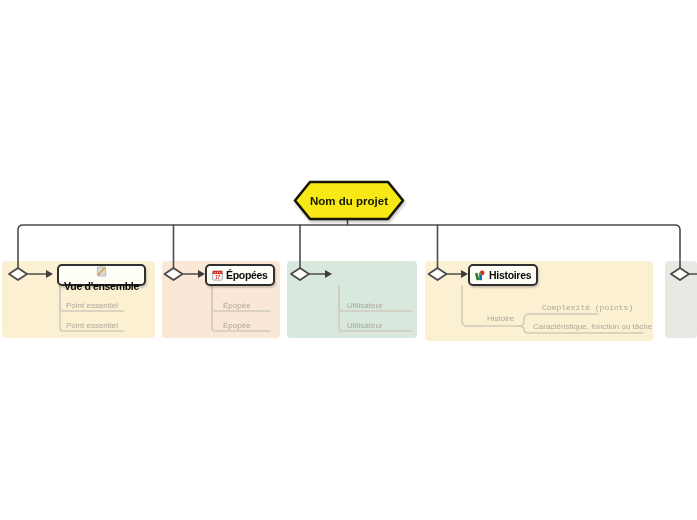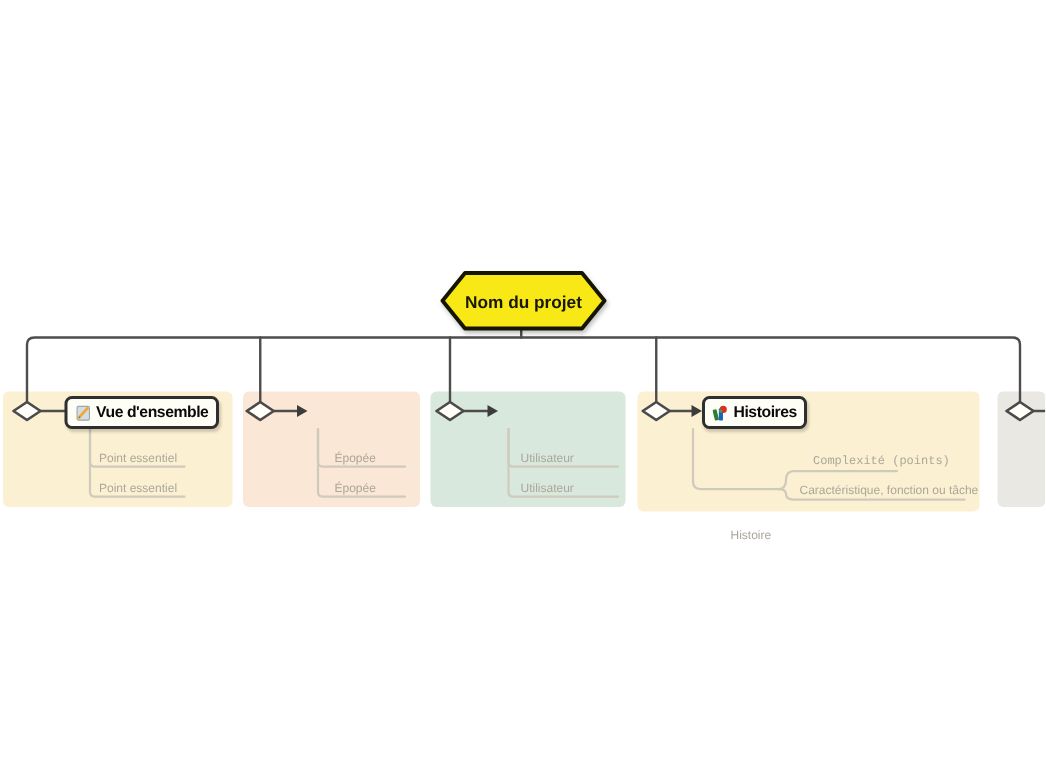--- a/index.html
+++ b/index.html
@@ -15,30 +15,30 @@
   .block-partial{left:665px;top:261px;width:32px;height:77px;background:#e9e8e3;}
   svg.overlay{position:absolute;left:0;top:0;}
   .hex{filter:drop-shadow(1px 2px 1.5px rgba(0,0,0,.25));}
   .node{
     position:absolute;height:22px;display:flex;align-items:center;gap:3px;
     padding:0 5px;background:#fffef6;border:2px solid #2f2f2f;border-radius:5px;
     font-weight:bold;font-size:10.5px;letter-spacing:-0.3px;color:#0a0a0a;
     white-space:nowrap;box-shadow:1px 2px 2px rgba(0,0,0,.18);
     box-sizing:border-box;cursor:pointer;
   }
-  .node-overview{left:43px;top:264px;}
+  .node-overview{left:57px;top:264px;flex-direction:column;}
   .node-epics{left:205px;top:264px;}
   .node-users{left:332px;top:264px;}
   .node-stories{left:468px;top:264px;text-align:center;}
   .node .icon{display:inline-flex;width:11px;height:11px;flex:0 0 auto;}
   .child{position:absolute;font-size:8px;color:#aba79a;white-space:nowrap;cursor:pointer;}
   .c-pe1{left:66px;top:301px;} .c-pe2{left:66px;top:321px;}
   .c-ep1{left:223px;top:301px;} .c-ep2{left:223px;top:321px;}
   .c-ut1{left:347px;top:301px;} .c-ut2{left:347px;top:321px;}
-  .c-hist{left:487px;top:314px;margin-top:38px;}
+  .c-hist{left:487px;top:314px;}
   .c-comp{left:542px;top:303px;font-family:Liberation Mono, monospace;}
   .c-cara{left:533px;top:322px;}
 </style>
 </head>
 <body>
 
 <div id="canvas">
 
   <div class="block block-overview"></div>
   <div class="block block-epics"></div>
@@ -98,20 +98,33 @@
     <span class="icon">
       <svg viewBox="0 0 12 12" width="11" height="11">
         <rect x="1.5" y="1" width="9" height="10" rx="1" fill="#d4dde2" stroke="#9aa7ae" stroke-width="0.8"></rect>
         <path d="M3,9 L9,2.5" stroke="#f0a830" stroke-width="2" stroke-linecap="round"></path>
         <path d="M2.6,9.6 L4,9 L3.2,8.2 Z" fill="#6b6b6b"></path>
       </svg>
     </span>
     <span>Vue d'ensemble</span>
   </div>
 
+  <div class="node node-epics">
+    <span class="icon">
+      <svg viewBox="0 0 12 12" width="11" height="11">
+        <rect x="0.8" y="1" width="10.4" height="10" rx="1" fill="#ffffff" stroke="#8a8a8a" stroke-width="0.8"></rect>
+        <rect x="0.8" y="1" width="10.4" height="3.4" fill="#d93025"></rect>
+        <circle cx="3.4" cy="2.7" r="0.55" fill="#ffffff"></circle>
+        <circle cx="6" cy="2.7" r="0.55" fill="#ffffff"></circle>
+        <circle cx="8.6" cy="2.7" r="0.55" fill="#ffffff"></circle>
+        <text x="6" y="9.6" text-anchor="middle" font-family="Liberation Sans, sans-serif" font-size="5.4" font-weight="bold" fill="#d93025">17</text>
+      </svg>
+    </span>
+    <span>Épopées</span>
+  </div>
 
 
   <div class="node node-stories">
     <span class="icon">
       <svg viewBox="0 0 12 12" width="11" height="11">
         <rect x="0.8" y="3.2" width="3" height="8" rx="0.5" fill="#2e7d32" transform="rotate(-14 2.3 7)"></rect>
         <rect x="4.6" y="2.6" width="3" height="8.6" rx="0.5" fill="#1565c0"></rect>
         <circle cx="7.8" cy="3.2" r="2.6" fill="#d93025"></circle>
         <circle cx="5.9" cy="4.4" r="1.3" fill="#43a047"></circle>
       </svg>

